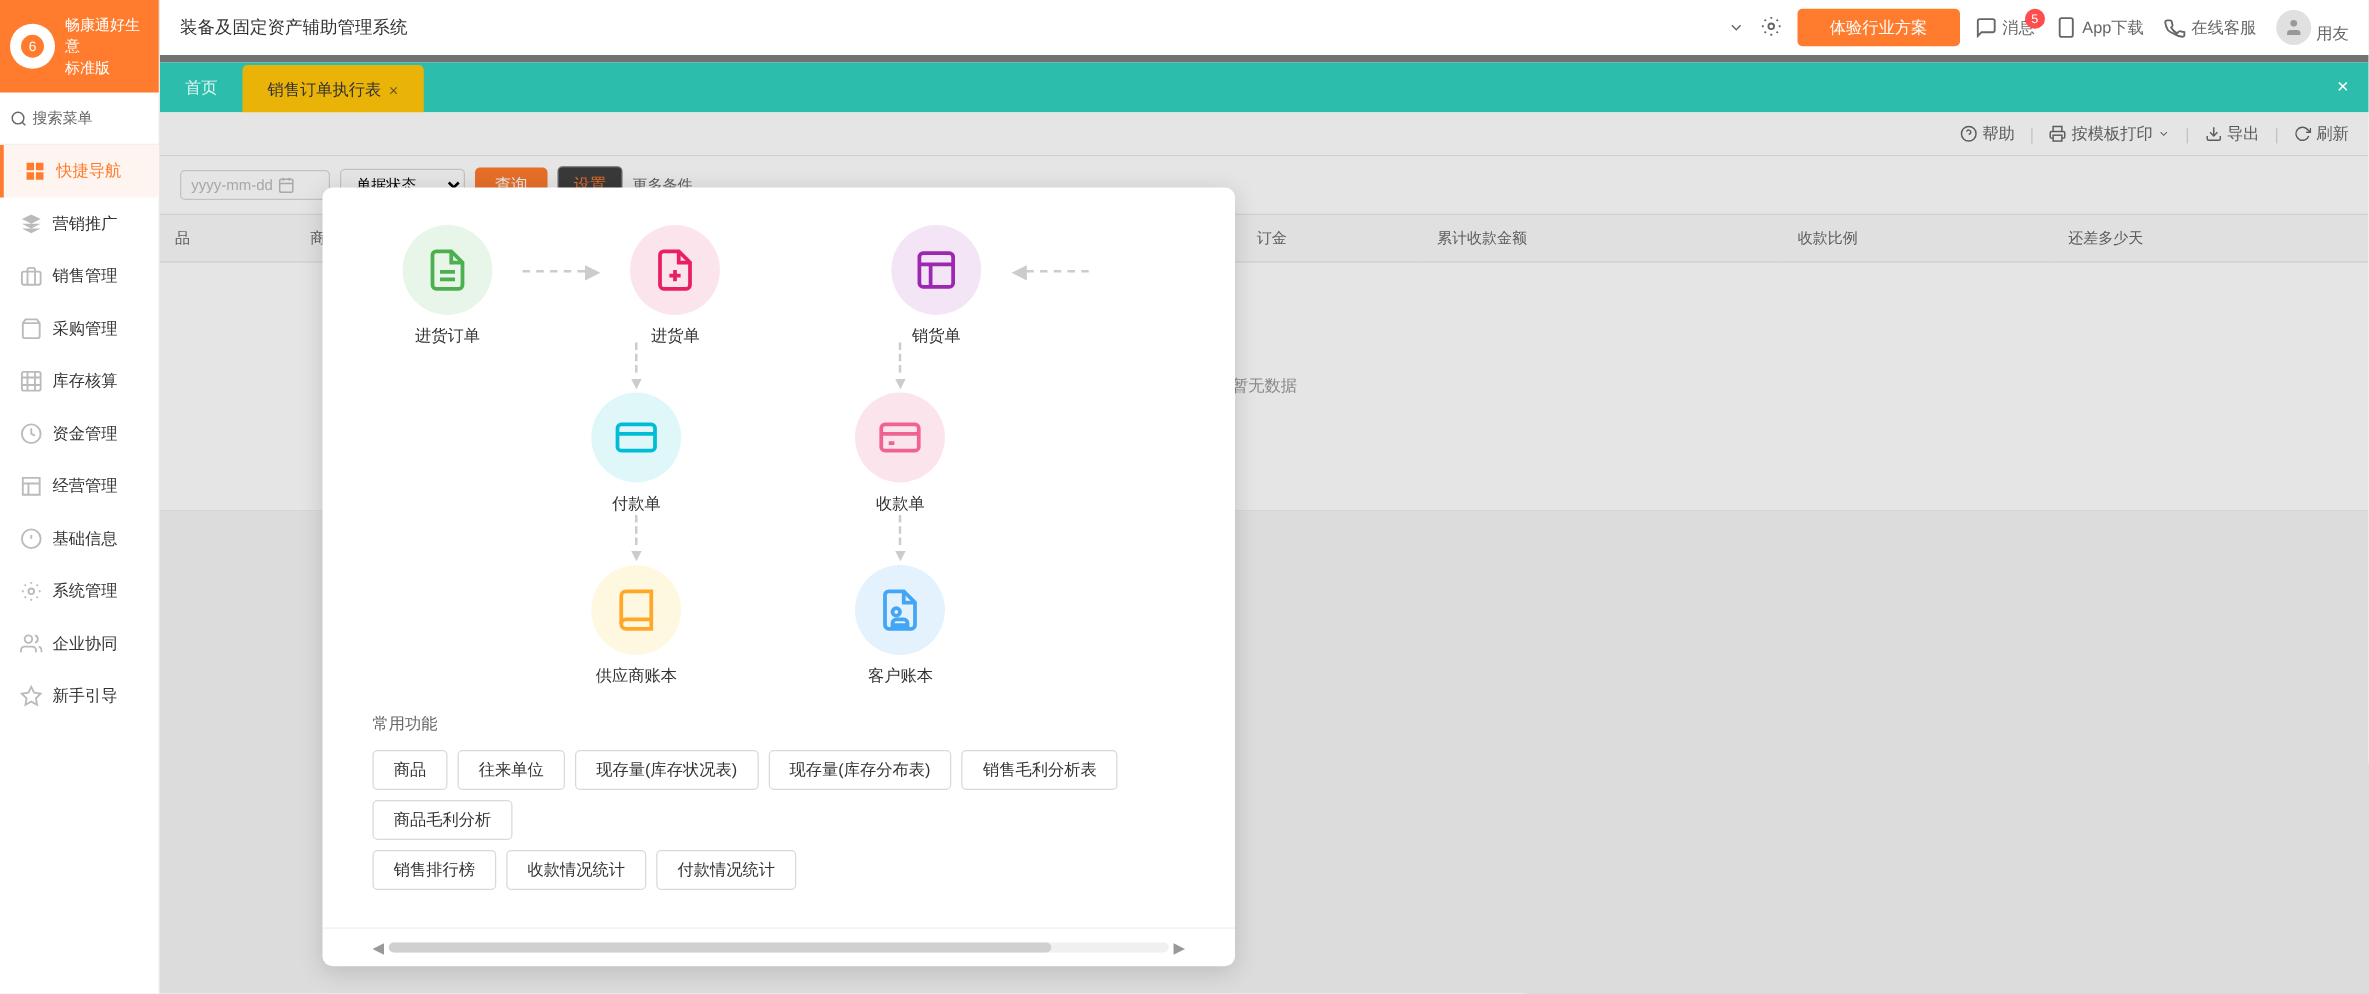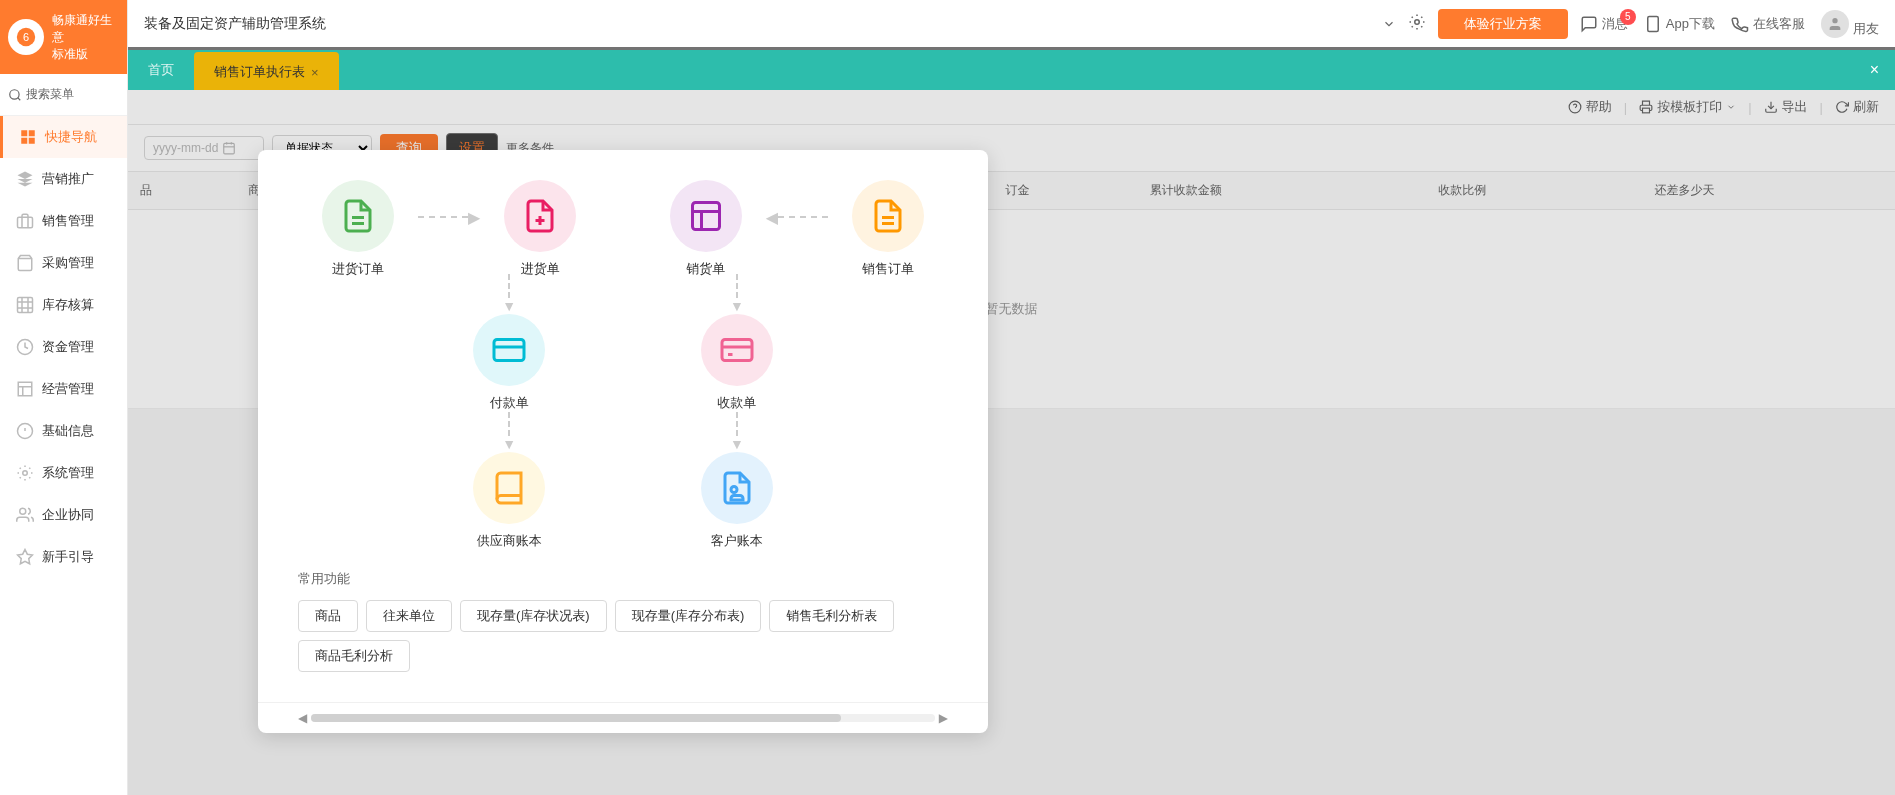--- a/index.html
+++ b/index.html
@@ -18,21 +18,21 @@
     .sidebar-search-btn { width: 100%; background: none; border: none; cursor: pointer; display: flex; align-items: center; gap: 4px; color: #666; font-size: 12px; padding: 4px 0; }
     .sidebar-nav { flex: 1; overflow-y: auto; }
     .sidebar-nav-item { display: flex; align-items: center; gap: 8px; padding: 12px 16px; cursor: pointer; color: #333; font-size: 13px; transition: background 0.2s; }
     .sidebar-nav-item.active { background: #fff5f0; color: #ff7b2e; border-left: 3px solid #ff7b2e; }
     .sidebar-nav-item .nav-icon { width: 18px; height: 18px; flex-shrink: 0; }
 
     
     .main-area { flex: 1; display: flex; flex-direction: column; overflow: hidden; }
 
     
-    .topbar { background: #fff; height: 50px; display: flex; align-items: center; padding: 0 16px; border-bottom: 3px solid #737373; gap: 12px; }
+    .topbar { background: #fff; height: 50px; display: flex; align-items: center; padding: 0 16px; border-bottom: 6px solid #737373; gap: 12px; }
     .topbar-title { font-size: 14px; color: #333; font-weight: 500; flex: 1; }
     .topbar-dropdown { display: flex; align-items: center; gap: 4px; cursor: pointer; }
     .topbar-settings { cursor: pointer; color: #666; }
     .topbar-trial-btn { background: #ff7b2e; color: #fff; border: none; padding: 6px 26px; border-radius: 4px; cursor: pointer; font-size: 13px; }
     .topbar-actions { display: flex; align-items: center; gap: 16px; margin-left: auto; }
     .topbar-action-item { display: flex; align-items: flex-end; gap: 4px; cursor: pointer; color: #666; font-size: 13px; position: relative; }
     .badge { background: #ff4d4f; color: #fff; border-radius: 10px; font-size: 10px; padding: 0 4px; min-width: 16px; height: 16px; display: flex; align-items: center; justify-content: center; position: absolute; top: -6px; right: -8px; }
     .user-avatar { width: 28px; height: 28px; background: #e0e0e0; border-radius: 50%; display: flex; align-items: center; justify-content: center; }
 
     
@@ -437,31 +437,20 @@
                         </svg>
                     </div>
                     <span class="flow-label">销货单</span>
                   </div>
 
                   <div style="display:flex;align-items:center;margin-bottom:24px;">
                     <span style="color:#ccc;font-size:16px;">◀</span>
                     <div class="dashed-h" style="width:50px;"></div>
                   </div>
 
-                  <div class="flow-node">
-                    <div class="flow-circle circle-orange">
-                      <svg width="36" height="36" viewBox="0 0 24 24" fill="none" stroke="#ff9800" stroke-width="2">
-                          <path d="M14 2H6a2 2 0 0 0-2 2v16a2 2 0 0 0 2 2h12a2 2 0 0 0 2-2V8z"></path>
-                          <polyline points="14 2 14 8 20 8"></polyline>
-                          <line x1="16" y1="13" x2="8" y2="13"></line>
-                          <line x1="16" y1="17" x2="8" y2="17"></line>
-                        </svg>
-                    </div>
-                    <span class="flow-label">销售订单</span>
-                  </div>
                 </div>
 
                 <div style="display:flex;flex-direction:column;align-items:center;margin-right:120px;margin-top:-4px;">
                   <div class="dashed-v" style="height:24px;"></div>
                   <span style="color:#ccc;font-size:14px;">▼</span>
                 </div>
 
                 <div style="margin-right:120px;">
                   <div class="flow-node">
                     <div class="flow-circle circle-pink">
@@ -499,20 +488,25 @@
             <div class="common-section">
               <div class="common-title">常用功能</div>
               <div class="common-btns">
                 <button class="common-btn">商品</button>
                 <button class="common-btn">往来单位</button>
                 <button class="common-btn">现存量(库存状况表)</button>
                 <button class="common-btn">现存量(库存分布表)</button>
                 <button class="common-btn">销售毛利分析表</button>
                 <button class="common-btn">商品毛利分析</button>
               </div>
+              <div class="common-btns" style="margin-top:8px;">
+                <button class="common-btn">销售排行榜</button>
+                <button class="common-btn">收款情况统计</button>
+                <button class="common-btn">付款情况统计</button>
+              </div>
             </div>
           </div>
 
           <div class="popup-scrollbar">
             <span class="scrollbar-arrow">◀</span>
             <div class="scrollbar-track">
               <div class="scrollbar-thumb"></div>
             </div>
             <span class="scrollbar-arrow">▶</span>
           </div>

